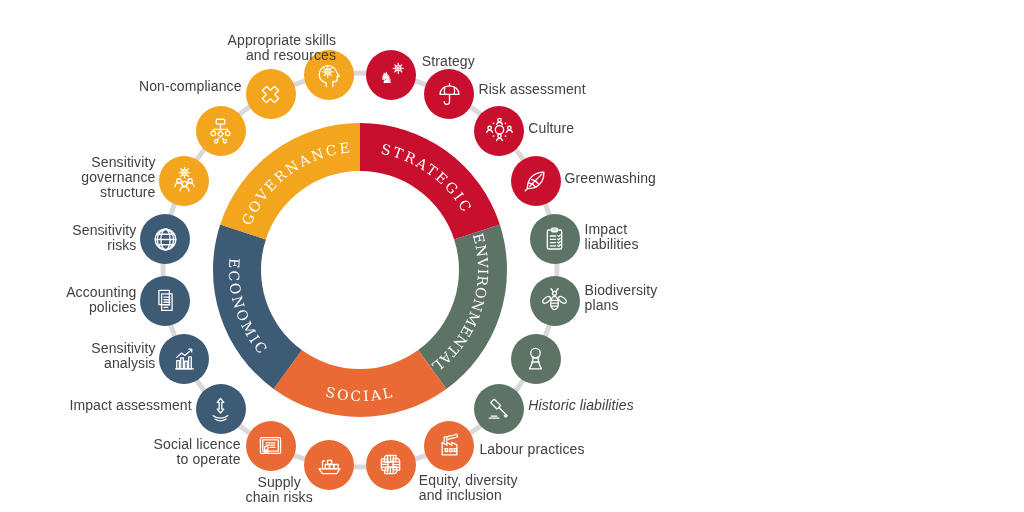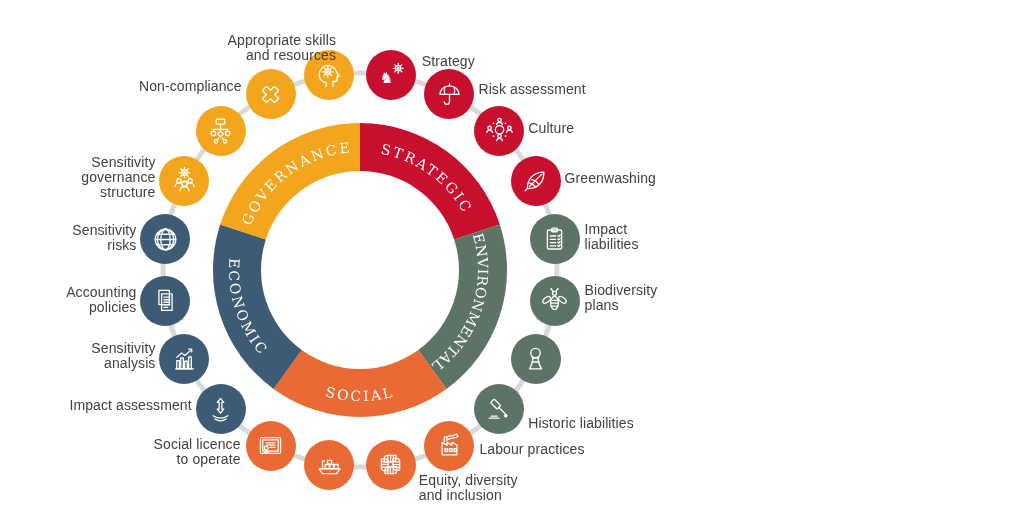--- a/index.html
+++ b/index.html
@@ -126,21 +126,21 @@
       </svg>
     </div>
     <div class="node" style="left: 474.3px; top: 384.3px; background: rgb(93, 115, 102);">
       <svg class="glyph" viewBox="0 0 32 32">
         <rect x="7.2" y="7.8" width="9.6" height="5.2" rx="1" transform="rotate(45 12 10.4)"></rect>
         <path d="M15.4 14l7.8 7.8"></path>
         <path d="M22.4 21l1.4 1.4-1.4 1.4-1.4-1.4z"></path>
         <path d="M5.4 25h10M7.4 22.8h6"></path>
       </svg>
     </div>
-    <div class="lbl left" style="left: 528.3px; top: 416px;">
+    <div class="lbl left" style="left: 528.3px; top: 398px; font-style: italic;">
       <span>Historic liabilities</span>
     </div>
     <div class="node" style="left: 424.436px; top: 420.528px; background: rgb(233, 106, 53);">
       <svg class="glyph" viewBox="0 0 32 32">
         <path d="M8.4 25.6V12.8l5 3v-3l5 3v-3l5.2 2.6v10.2z"></path>
         <path d="M10.6 12.2V7h2.6v4.4"></path>
         <path d="M13.2 7.4c3.2-2.8 6.8-.6 10.2-3.2l1.2 2.6c-3.4 2.6-7 .4-10 3"></path>
         <rect x="11.4" y="19.2" width="2.6" height="3"></rect>
         <rect x="16" y="19.2" width="2.6" height="3"></rect>
         <rect x="20.6" y="19.2" width="2.6" height="3"></rect>
@@ -174,20 +174,24 @@
     <div class="node" style="left: 304.182px; top: 439.575px; background: rgb(233, 106, 53);">
       <svg class="glyph" viewBox="0 0 32 32">
         <path d="M5.2 20.6h21.6l-3.4 4.8H8.6z"></path>
         <path d="M8.8 20.6v-8.2h2.2"></path>
         <rect x="11.6" y="16" width="4.2" height="4.2"></rect>
         <rect x="16.2" y="16" width="4.2" height="4.2"></rect>
         <rect x="20.8" y="16" width="4.2" height="4.2"></rect>
         <rect x="14" y="11.8" width="4.2" height="3.8"></rect>
       </svg>
     </div>
+    <div class="lbl center" style="left: 189.182px; width: 180px; top: 474.575px;">
+      <span>Supply</span>
+      <span>chain risks</span>
+    </div>
     <div class="node" style="left: 245.564px; top: 420.528px; background: rgb(233, 106, 53);">
       <svg class="glyph" viewBox="0 0 32 32">
         <rect x="5.6" y="7.8" width="20.8" height="16.4" rx="1.2"></rect>
         <rect x="8" y="10.2" width="16" height="11.6"></rect>
         <path d="M11.4 13.2h9.2M11.4 15.6h9.2M15.5 18h5.1"></path>
         <circle cx="11.6" cy="18.9" r="1.9"></circle>
         <path d="M10.6 20.6l-.9 2.7 1.9-1 1.9 1-.9-2.7"></path>
       </svg>
     </div>
     <div class="lbl right" style="right: 783.436px; top: 436.528px;">

